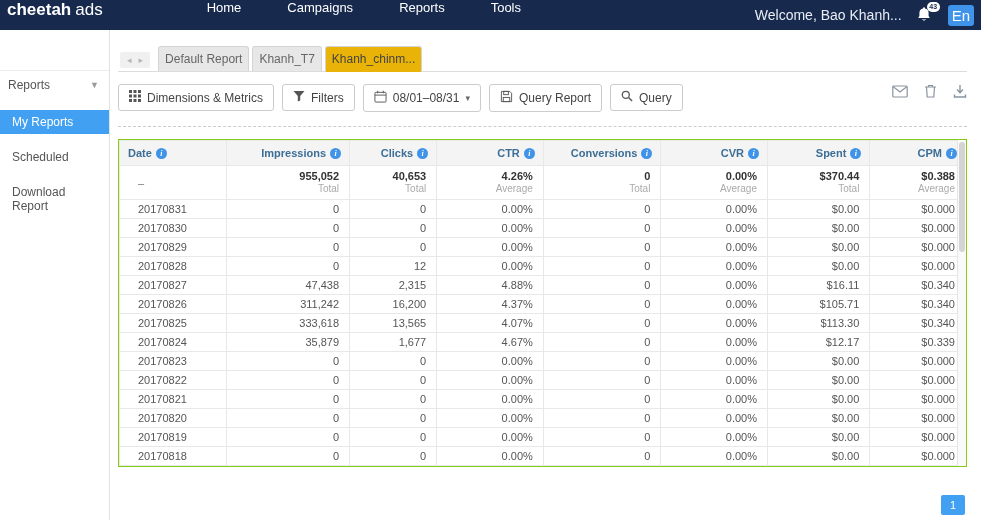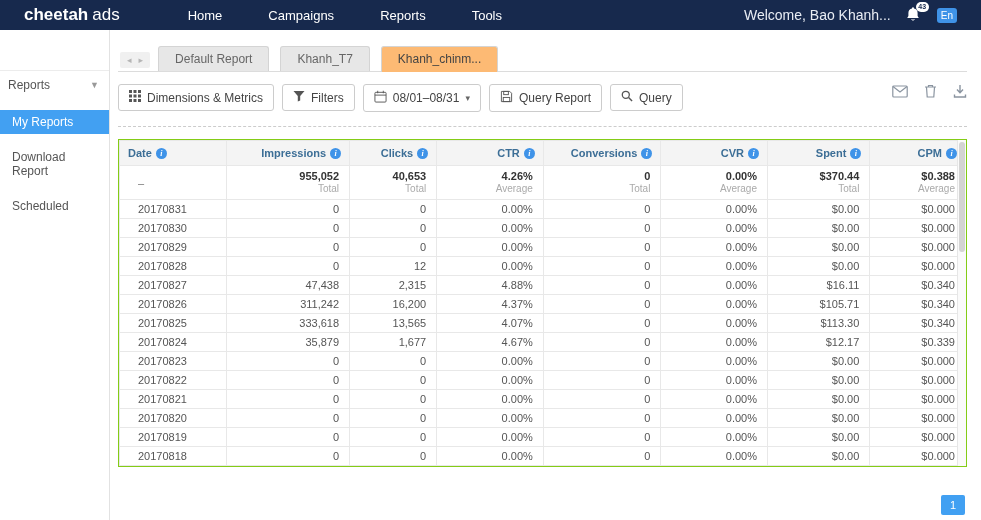--- a/index.html
+++ b/index.html
@@ -5,38 +5,38 @@
   * { box-sizing: border-box; }
   html,body { margin:0; padding:0; }
   body {
     width: 981px; height: 520px;
     font-family: "Liberation Sans", sans-serif;
     background: #fff; overflow: hidden; position: relative;
     color:#444;
   }
   
   .navbar {
-    height: 30px; background: #17294d; display: flex; align-items: center;
-    padding: 0 24px; color: #fff;
+    height: 30px; background: #17294d; display: flex; 
+    padding: 0 7px; color: #fff; gap: 36px;
   }
   .brand { font-size: 17px; cursor: pointer; white-space: nowrap; }
   .brand .b { font-weight: 700; }
   .brand .l { font-weight: 300; margin-left: 4px; }
   .nav-items { display: flex; gap: 46px; margin-left: 68px; font-size: 13px; }
   .nav-item { cursor: pointer; }
   .nav-right { margin-left: auto; display: flex; align-items: center; gap: 14px; }
   .welcome { font-size: 14px; color: #e9edf4; white-space: nowrap; }
   .bell-wrap { position: relative; width: 18px; height: 18px; cursor: pointer; }
   .badge {
     position: absolute; top: -4px; right: -6px; background: #fff; color: #17294d;
     border-radius: 8px; font-size: 7px; line-height: 10px; min-width: 13px;
     text-align: center; padding: 0 1px; font-weight: bold;
   }
   .lang {
-    background: #3f93e8; border-radius: 3px; padding: 2px 4px; font-size: 10px;
+    background: #3f93e8; border-radius: 3px; padding: 2px 4px; font-size: 15px;
     color: #fff; cursor: pointer;
   }
   
   .layout { display: flex; height: 490px; }
   .sidebar {
     width: 110px; min-width:110px; border-right: 1px solid #e2e2e2; font-size: 12px;
     padding-top: 40px; background:#fff;
   }
   .sidebar-section {
     display: flex; justify-content: space-between; align-items: center;
@@ -47,24 +47,24 @@
   .sidebar-item.active { background: #42a0f2; color: #fff; }
   .main { flex: 1; padding: 8px 14px 0 8px; position: relative; }
   
   .tabstrip { display: flex; align-items: flex-end; border-bottom: 1px solid #dcdcdc; margin-top: 8px; }
   .tab-arrows {
     display: flex; gap: 7px; align-items: center; padding: 3px 7px; color: #b5b5b5;
     font-size: 9px; margin: 0 8px 3px 2px; background: #f0f0f0; border-radius: 2px; cursor: pointer;
   }
   .tab {
     background: #e7e7e7; border: 1px solid #d4d4d4; border-bottom: none;
-    border-radius: 3px 3px 0 0; padding: 5px 16px; font-size: 12px; color: #666;
-    margin-right: 11px; cursor: pointer; white-space: nowrap;
-  }
-  .tab.active { background: #fdba74; margin-bottom: -1px; padding-bottom: 6px; color: #444; }
+    border-radius: 3px 3px 0 0; padding: 5px 6px; font-size: 12px; color: #666;
+    margin-right: 3px; cursor: pointer; white-space: nowrap;
+  }
+  .tab.active { background: #eab308; margin-bottom: -1px; padding-bottom: 6px; color: #444; }
   
   .toolbar { display: flex; align-items: flex-start; gap: 8px; margin-top: 12px; }
   .btn {
     display: inline-flex; align-items: center; gap: 6px; border: 1px solid #ccc;
     border-radius: 3px; background: #fff; padding: 5px 10px; font-size: 12px;
     color: #444; cursor: pointer; white-space: nowrap;
   }
   .caret { font-size: 9px; color: #666; }
   .toolbar-right { margin-left: auto; display: flex; gap: 16px; align-items: center; }
   .tool-icon { cursor: pointer; display: inline-flex; }
@@ -130,22 +130,22 @@
 </div>
 
 <div class="layout">
 
   <div class="sidebar">
     <div class="sidebar-section">
       <span>Reports</span>
       <span class="chev">▼</span>
     </div>
     <div class="sidebar-item active">My Reports</div>
+    <div class="sidebar-item">Scheduled</div>
     <div class="sidebar-item">Download Report</div>
-    <div class="sidebar-item">Scheduled</div>
   </div>
 
   <div class="main">
 
     <div class="tabstrip">
       <span class="tab-arrows">
         <span>◂</span>
         <span>▸</span>
       </span>
       <div class="tab">Default Report</div>

